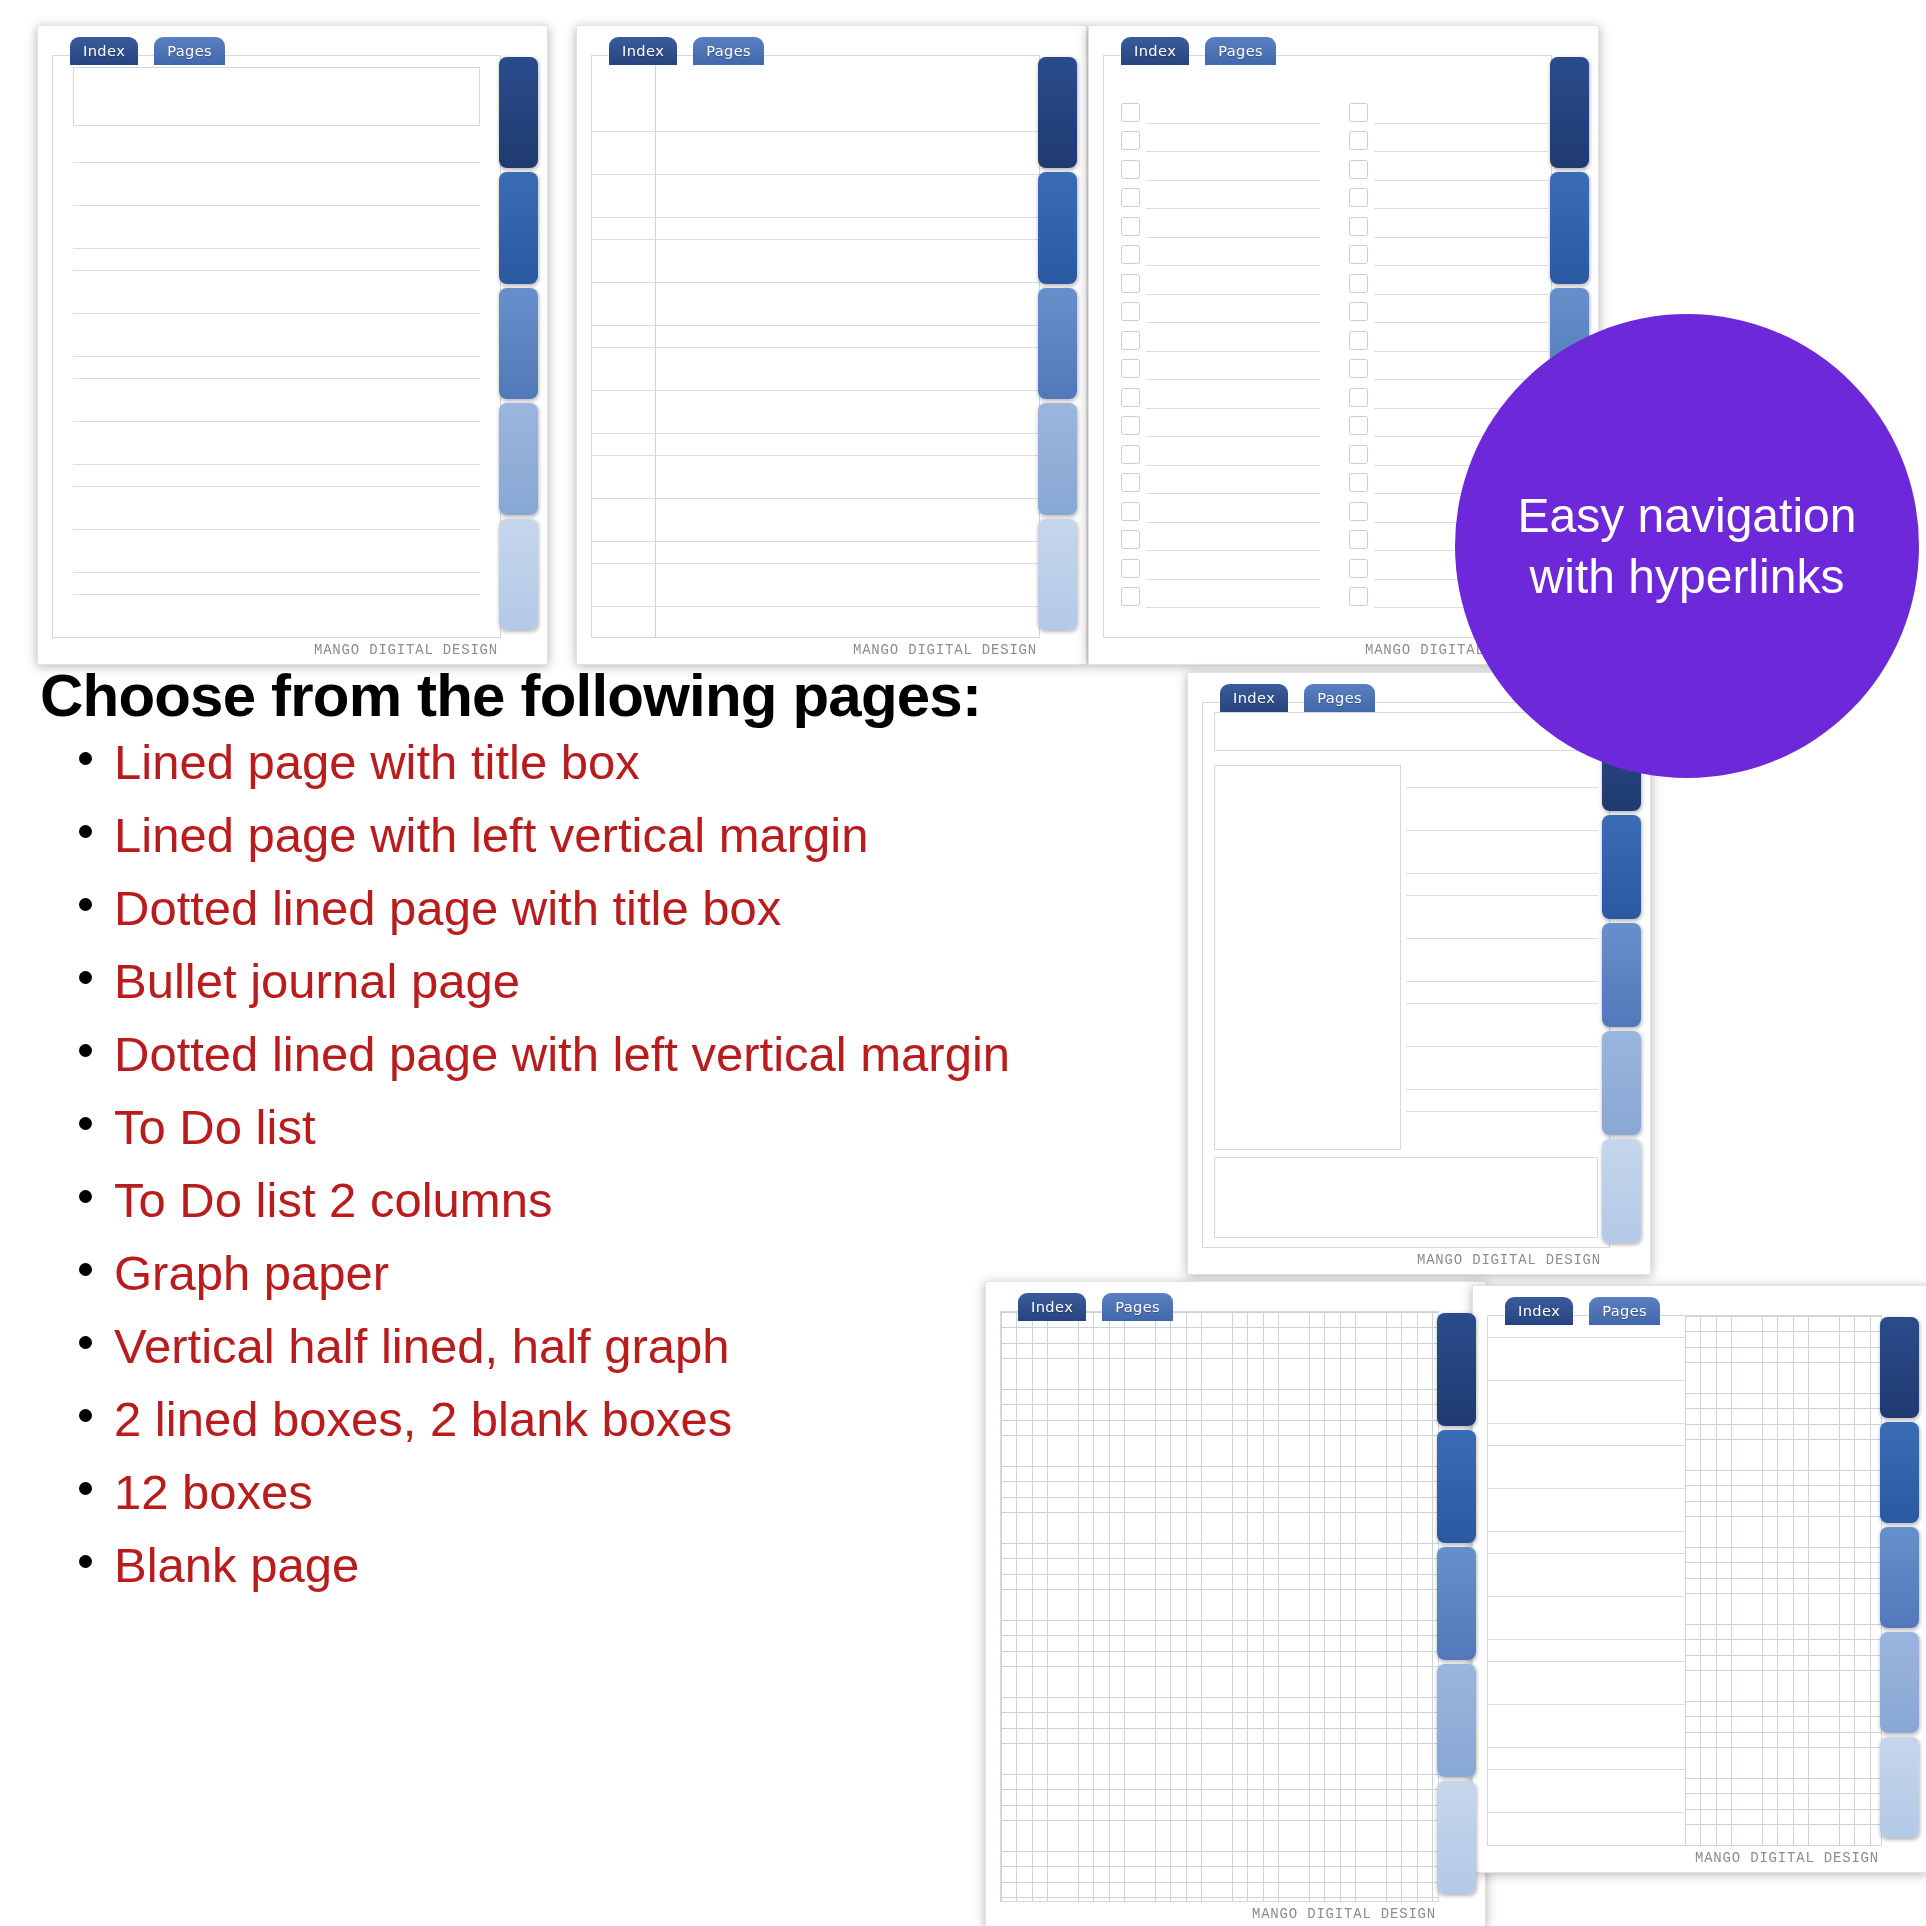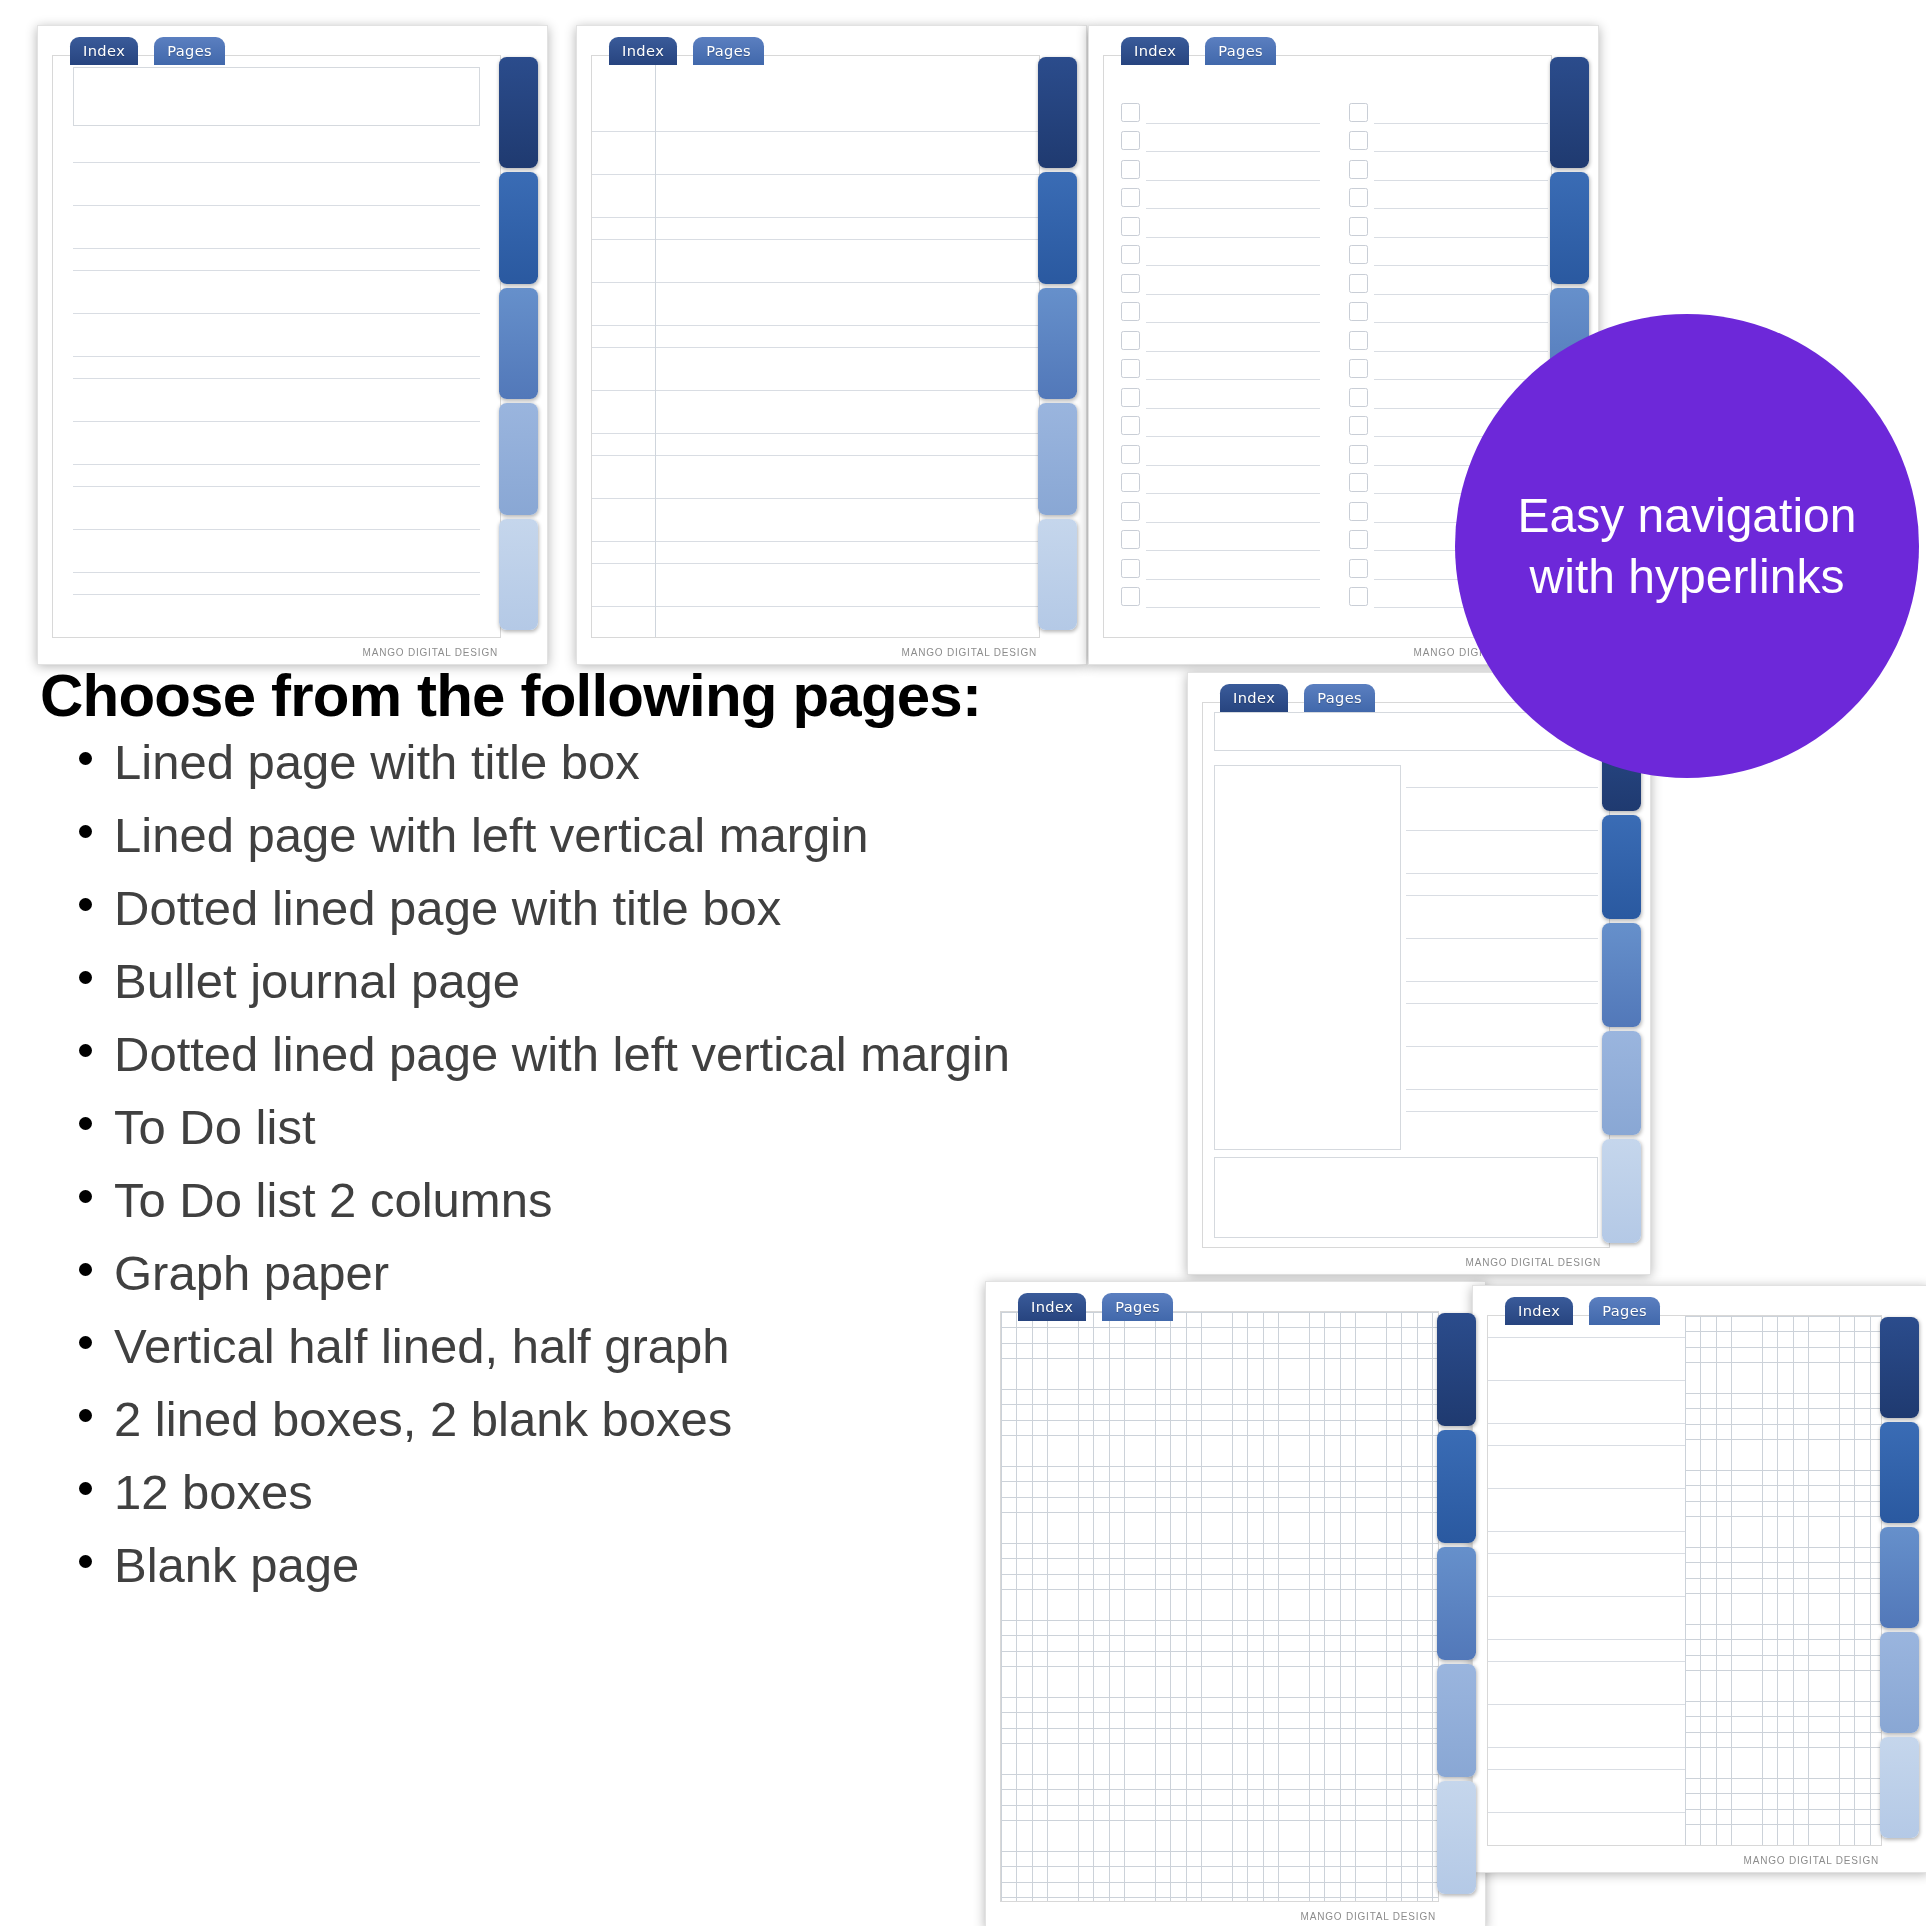--- a/index.html
+++ b/index.html
@@ -40,35 +40,35 @@
   .box{position:absolute;border:0.8px solid #d5d9de;background:#fff;}
 
   
   .todo-col{position:absolute;top:0;bottom:0;}
   .todo-row{position:relative;height:28.5px;}
   .cbx{position:absolute;left:0;top:1.5px;width:17px;height:17px;
        border:0.8px solid #c9ced6;border-radius:2.3px;background:#fff;}
   .cbl{position:absolute;left:25px;right:0;top:21.6px;height:0.8px;background:#d9dde3;}
 
   
-  .wm{position:absolute;right:49px;bottom:6.2px;font-size:10px;color:#8c8c8c;
-      letter-spacing:0.8px;font-family:Liberation Sans, sans-serif;white-space:nowrap;}
+  .wm{position:absolute;right:49px;bottom:6.2px;font-size:14px;color:#8c8c8c;
+      letter-spacing:0.8px;font-family:Liberation Mono, monospace;white-space:nowrap;}
 
   
   .badge{position:absolute;border-radius:50%;display:flex;align-items:center;
          justify-content:center;text-align:center;color:#fff;z-index:40;
          font-size:48px;line-height:1.28;padding:0 40px;box-sizing:border-box;
          font-family:"Liberation Sans",sans-serif;}
 
   
   .copy{position:absolute;left:40px;top:664px;width:1102px;z-index:30;}
   .copy h1{margin:0 0 10.8px 0;font-size:60px;font-weight:bold;color:#000;
            letter-spacing:-0.8px;line-height:1.05;}
   .copy ul{margin:0;padding:0 0 0 74px;list-style:none;}
-  .copy li{position:relative;font-size:49px;line-height:1.0;color:#404040;
+  .copy li{position:relative;font-size:49px;line-height:1.0;color:#b91c1c;
            margin-bottom:24px;}
   .copy li .bul{position:absolute;left:-35px;top:.30em;width:13px;height:13px;
                 background:#000;border-radius:50%;}
 </style>
 </head>
 <body>
 
 <div class="page" style="left:37px;top:25px;width:509px;height:638px;">
   <div class="toptabs">
     <div class="ttab index">Index</div>

